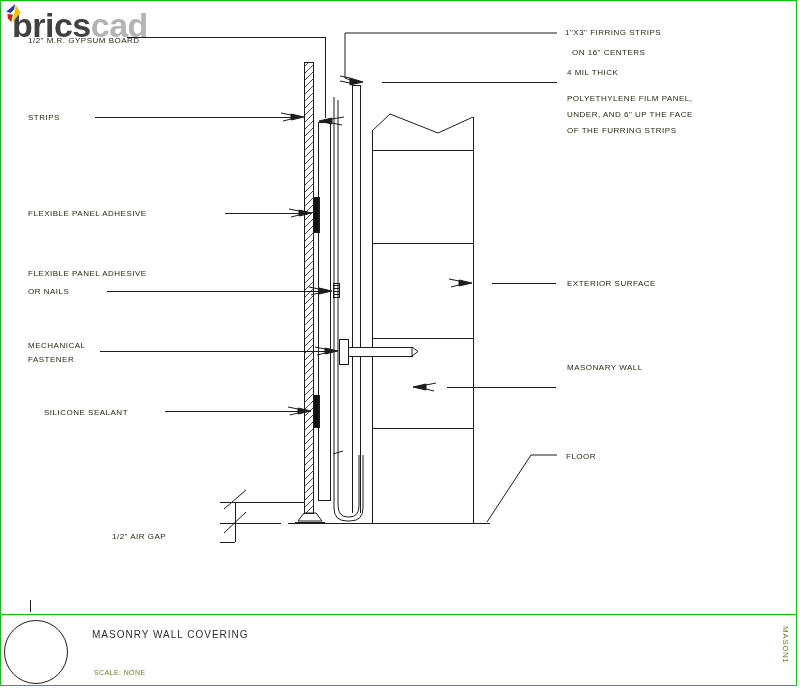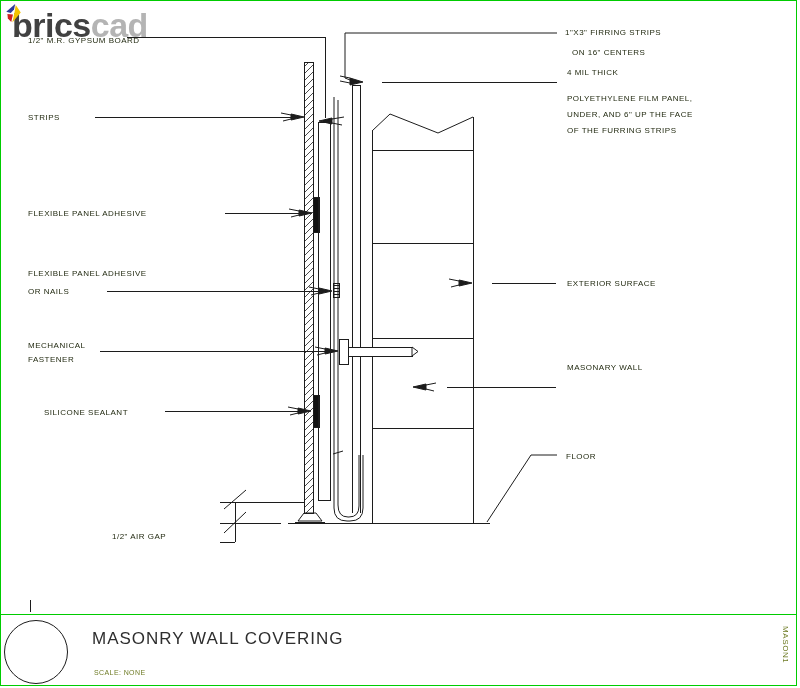--- a/index.html
+++ b/index.html
@@ -6,21 +6,21 @@
   .page{position:relative;width:800px;height:688px;background:#fff;overflow:hidden;
         font-family:"Liberation Sans",sans-serif;}
   .frame{position:absolute;left:0;top:0;width:795px;height:684px;border:1px solid #00cc00;}
   .sep{position:absolute;left:0;top:614px;width:797px;height:0;border-top:1px solid #00cc00;}
   .logo{position:absolute;left:6px;top:4px;display:flex;align-items:flex-start;}
   .logo-text{font-size:34px;font-weight:bold;letter-spacing:-0.5px;line-height:1;margin-left:6px;margin-top:4px;}
   .logo-dark{color:#414141;}
   .logo-light{color:#b4b4b4;}
   .lbl{position:absolute;font-size:8px;letter-spacing:0.5px;color:#232b12;white-space:nowrap;}
   svg{position:absolute;left:0;top:0;}
-  .title{position:absolute;left:92px;top:629px;font-size:17px;letter-spacing:1px;color:#2e2e2e;white-space:nowrap;}
+  .title{position:absolute;left:92px;top:629px;font-size:10px;letter-spacing:1px;color:#2e2e2e;white-space:nowrap;}
   .scale{position:absolute;left:94px;top:669px;font-size:7px;letter-spacing:0.4px;color:#6f7c26;white-space:nowrap;}
   .sheet{position:absolute;left:781px;top:626px;font-size:8px;letter-spacing:0.6px;color:#6f7c26;
          writing-mode:vertical-rl;white-space:nowrap;}
   .circle{position:absolute;left:4px;top:620px;width:62px;height:62px;border:1px solid #1c1c1c;border-radius:50%;background:#fff;}
 </style>
 </head>
 <body>
 
 <div class="page">
 

